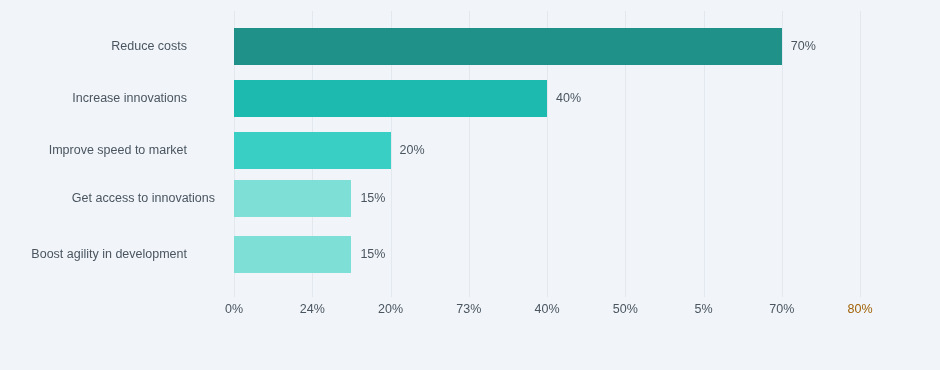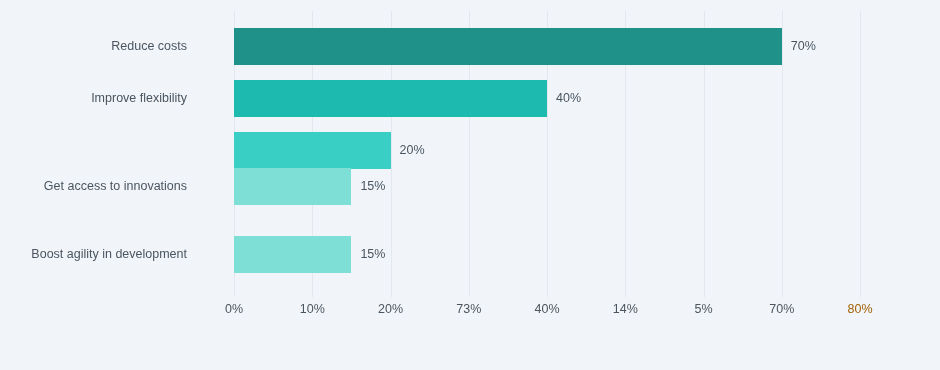--- a/index.html
+++ b/index.html
@@ -94,43 +94,44 @@
       <div class="gridline" style="left: 781.75px; background: rgb(226, 232, 237);"></div>
       <div class="gridline" style="left: 860px; background: rgb(226, 232, 237);"></div>
     </div>
   <div id="bars">
       <div class="bar-row" style="top: 20px;">
         <div class="cat-label" style="color: rgb(74, 85, 96);">Reduce costs</div>
         <div class="bar" title="Reduce costs 70%" style="width: 547.75px; background: rgb(31, 145, 137);"></div>
         <div class="bar-value" style="left: 790.75px; color: rgb(74, 85, 96);">70%</div>
       </div>
       <div class="bar-row" style="top: 72px;">
-        <div class="cat-label" style="color: rgb(74, 85, 96);">Improve flexibility</div>
+        <div class="cat-label" style="color: rgb(74, 85, 96);">Increase innovations</div>
         <div class="bar" title="Increase flexibility 40%" style="width: 313px; background: rgb(29, 186, 176);"></div>
         <div class="bar-value" style="left: 556px; color: rgb(74, 85, 96);">40%</div>
       </div>
       <div class="bar-row" style="top: 124px;">
+        <div class="cat-label" style="color: rgb(74, 85, 96);">Improve speed to market</div>
         <div class="bar" title="Improve speed to market 20%" style="width: 156.5px; background: rgb(58, 207, 196);"></div>
         <div class="bar-value" style="left: 399.5px; color: rgb(74, 85, 96);">20%</div>
       </div>
-      <div class="bar-row" style="top: 160px;">
+      <div class="bar-row" style="top: 172px; padding-left: 28px;">
         <div class="cat-label" style="color: rgb(74, 85, 96);">Get access to innovations</div>
         <div class="bar" title="Get access to innovations 15%" style="width: 117.375px; background: rgb(125, 223, 214);"></div>
         <div class="bar-value" style="left: 360.375px; color: rgb(74, 85, 96);">15%</div>
       </div>
       <div class="bar-row" style="top: 228px;">
         <div class="cat-label" style="color: rgb(74, 85, 96); margin-left: 32px;">Boost agility in development</div>
         <div class="bar" title="Boost agility in development 15%" style="width: 117.375px; background: rgb(125, 223, 214);"></div>
         <div class="bar-value" style="left: 360.375px; color: rgb(74, 85, 96);">15%</div>
       </div>
     </div>
   <div id="xticks">
       <div class="tick-label" style="left: 234px; color: rgb(74, 85, 96);">0%</div>
-      <div class="tick-label" style="left: 312.25px; color: rgb(74, 85, 96);">10%</div>
+      <div class="tick-label" style="left: 312.25px; color: rgb(74, 85, 96);">24%</div>
       <div class="tick-label" style="left: 390.5px; color: rgb(74, 85, 96);">20%</div>
       <div class="tick-label" style="left: 468.75px; color: rgb(74, 85, 96);">73%</div>
       <div class="tick-label" style="left: 547px; color: rgb(74, 85, 96);">40%</div>
-      <div class="tick-label" style="left: 625.25px; color: rgb(74, 85, 96);">14%</div>
+      <div class="tick-label" style="left: 625.25px; color: rgb(74, 85, 96);">50%</div>
       <div class="tick-label" style="left: 703.5px; color: rgb(74, 85, 96);">5%</div>
       <div class="tick-label" style="left: 781.75px; color: rgb(74, 85, 96);">70%</div>
       <div class="tick-label" style="left: 860px; color: #a16207;">80%</div>
     </div>
 </div>
 
 </body></html>

